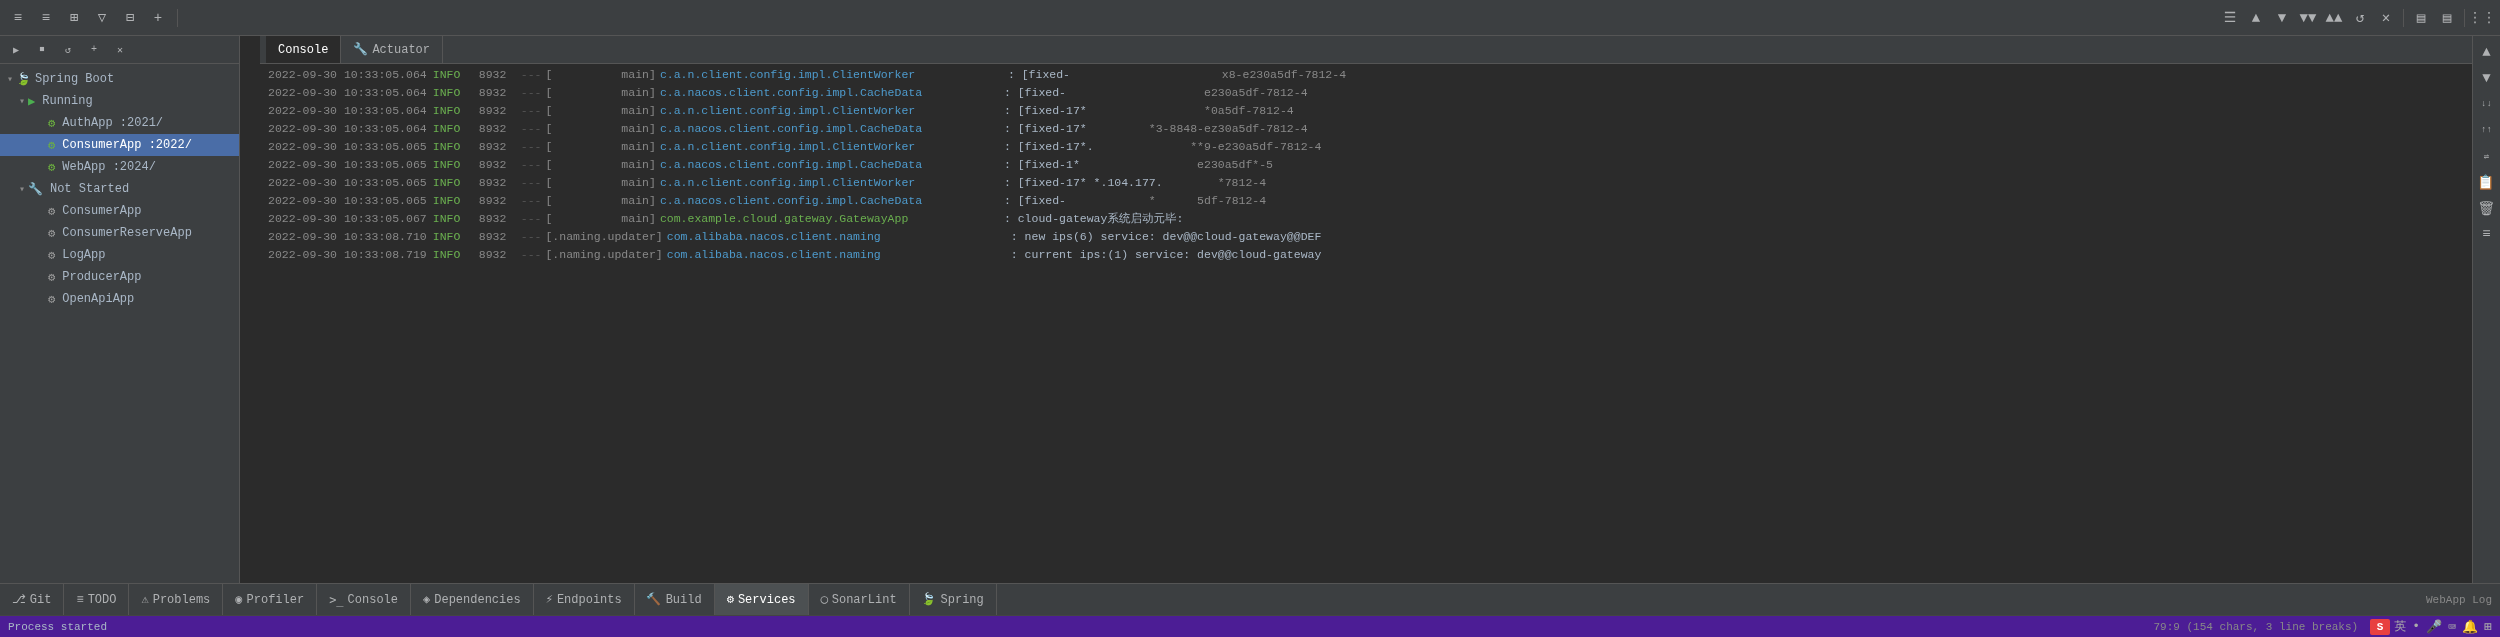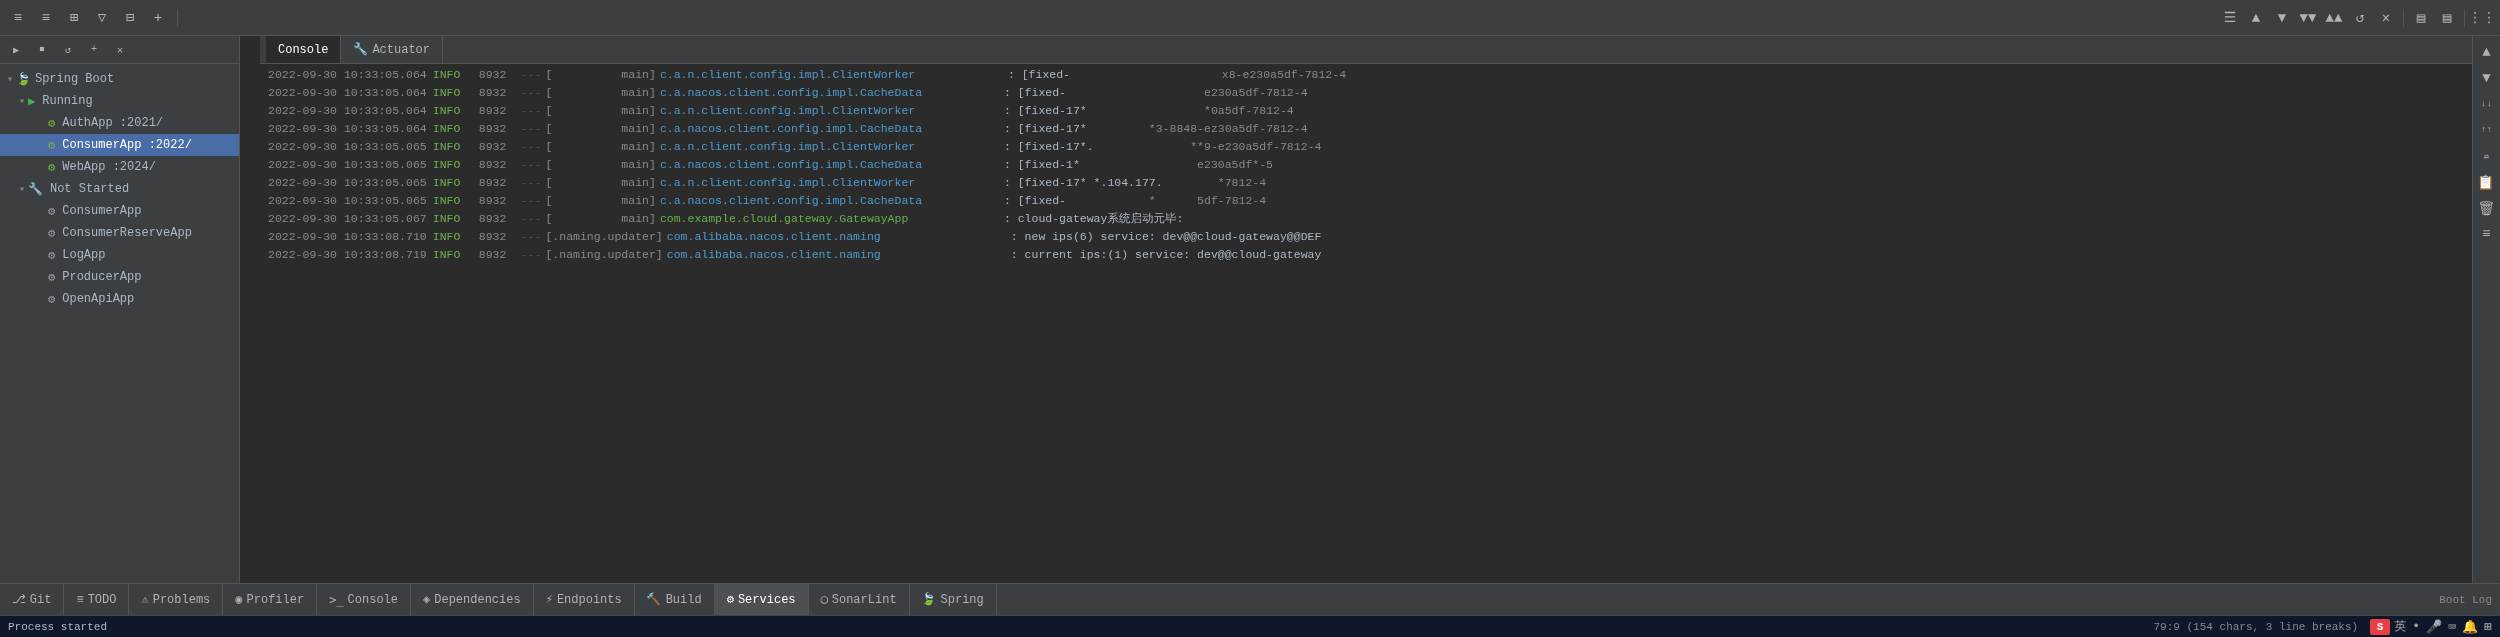--- a/index.html
+++ b/index.html
@@ -214,21 +214,21 @@
       border-right: 1px solid #555;
       gap: 4px;
       white-space: nowrap;
     }
     .bottom-tab.active { background: #4c5052; color: #fff; }
     .bottom-tab .tab-icon { font-size: 12px; }
 
     
     .status-bar {
       height: 22px;
-      background: #0f172a;
+      background: #4c1d95;
       border-top: 1px solid #444;
       display: flex;
       align-items: center;
       padding: 0 8px;
       font-size: 11px;
       color: #888;
       flex-shrink: 0;
     }
     .status-bar .process-started { color: #a9b7c6; margin-right: auto; }
     .status-bar .coords { color: #888; text-align: center; }
@@ -547,21 +547,21 @@
   <div class="bottom-tab">
     <span class="tab-icon">◯</span>
     <span>SonarLint</span>
   </div>
   <div class="bottom-tab">
     <span class="tab-icon" style="color:#6db33f;">🍃</span>
     <span>Spring</span>
   </div>
 
   <div style="margin-left:auto; display:flex; align-items:center; gap:6px; padding:0 8px;">
-    <span style="color:#888; font-size:11px;">Boot Log</span>
+    <span style="color:#888; font-size:11px;">WebApp Log</span>
   </div>
 </div>
 
 <div class="status-bar">
   <span class="process-started">Process started</span>
   <span class="coords" style="margin-right:8px;">79:9 (154 chars, 3 line breaks)</span>
   <div class="s-logo">S</div>
   <div class="status-right-icons">
     <span style="color:#aaa; font-size:12px;">英</span>
     <span style="color:#aaa;">•</span>

